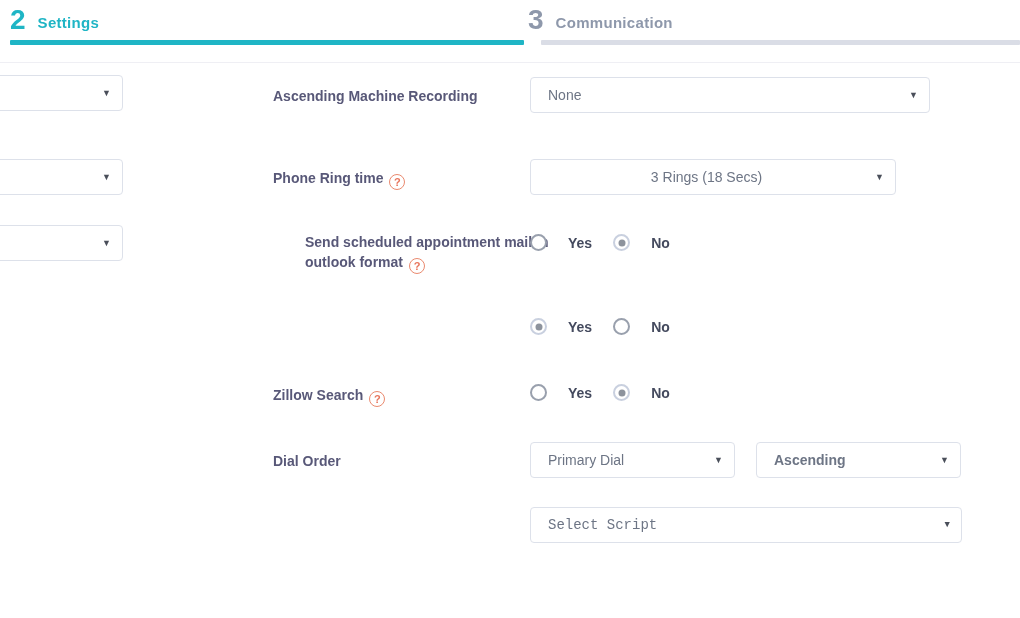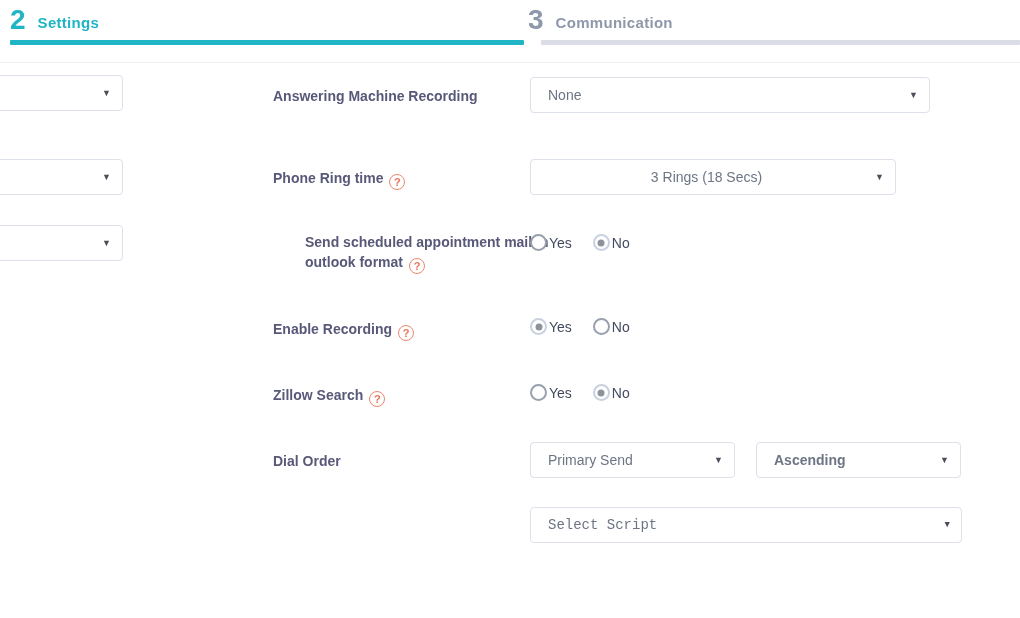--- a/index.html
+++ b/index.html
@@ -38,21 +38,21 @@
 
   
   .radio-group { position:absolute; left:530px; display:flex; align-items:center; }
   .radio { width:17px; height:17px; border-radius:50%; background:#fff; position:relative;
            cursor:pointer; flex:none; }
   .radio-off { border:2px solid #99a0ad; }
   .radio-on { border:2px solid #c9d0df; }
   .radio-on::after { content:""; position:absolute; left:50%; top:50%;
            transform:translate(-50%,-50%); width:7px; height:7px; border-radius:50%;
            background:#8d939d; }
-  .radio-text { font-size:14px; font-weight:400; color:#444a5e; margin-left:2px; }
+  .radio-text { font-size:14px; font-weight:700; color:#444a5e; margin-left:21px; }
   .radio-sep { width:21px; flex:none; }
 </style>
 </head>
 <body>
 
 <div class="page">
 
   <div class="step step-active">
     <span class="step-number">2</span>
     <span class="step-label">Settings</span>
@@ -72,21 +72,21 @@
   <div class="sel sel-cut" style="top:159px;">
     <span></span>
     <span class="arrow">▼</span>
   </div>
   <div class="sel sel-cut" style="top:225px;">
     <span></span>
     <span class="arrow">▼</span>
   </div>
 
   <div class="flabel" style="top:86px;">
-    <span>Answering Machine Recording</span>
+    <span>Ascending Machine Recording</span>
   </div>
   <div class="sel" style="top:77px; left:530px; width:400px;">
     <span>None</span>
     <span class="arrow">▼</span>
   </div>
 
   <div class="flabel" style="top:168px;">
     <span>Phone Ring time</span><span class="help">?</span>
   </div>
   <div class="sel" style="top:159px; left:530px; width:366px;justify-content:center;">
@@ -98,23 +98,20 @@
     <span>Send scheduled appointment mail in outlook format</span><span class="help">?</span>
   </div>
   <div class="radio-group" style="top:234px;">
     <span class="radio radio-off"></span>
     <span class="radio-text">Yes</span>
     <span class="radio-sep"></span>
     <span class="radio radio-on"></span>
     <span class="radio-text">No</span>
   </div>
 
-  <div class="flabel" style="top:319px;">
-    <span>Enable Recording</span><span class="help">?</span>
-  </div>
   <div class="radio-group" style="top:318px;">
     <span class="radio radio-on"></span>
     <span class="radio-text">Yes</span>
     <span class="radio-sep"></span>
     <span class="radio radio-off"></span>
     <span class="radio-text">No</span>
   </div>
 
   <div class="flabel" style="top:385px;">
     <span>Zillow Search</span><span class="help">?</span>
@@ -124,21 +121,21 @@
     <span class="radio-text">Yes</span>
     <span class="radio-sep"></span>
     <span class="radio radio-on"></span>
     <span class="radio-text">No</span>
   </div>
 
   <div class="flabel" style="top:451px;">
     <span>Dial Order</span>
   </div>
   <div class="sel" style="top:442px; left:530px; width:205px;">
-    <span>Primary Send</span>
+    <span>Primary Dial</span>
     <span class="arrow">▼</span>
   </div>
   <div class="sel" style="top:442px; left:756px; width:205px;font-weight:bold;">
     <span>Ascending</span>
     <span class="arrow">▼</span>
   </div>
 
   <div class="sel" style="top:507px; left:530px; width:432px;font-family:Liberation Mono, monospace;">
     <span>Select Script</span>
     <span class="arrow">▼</span>

